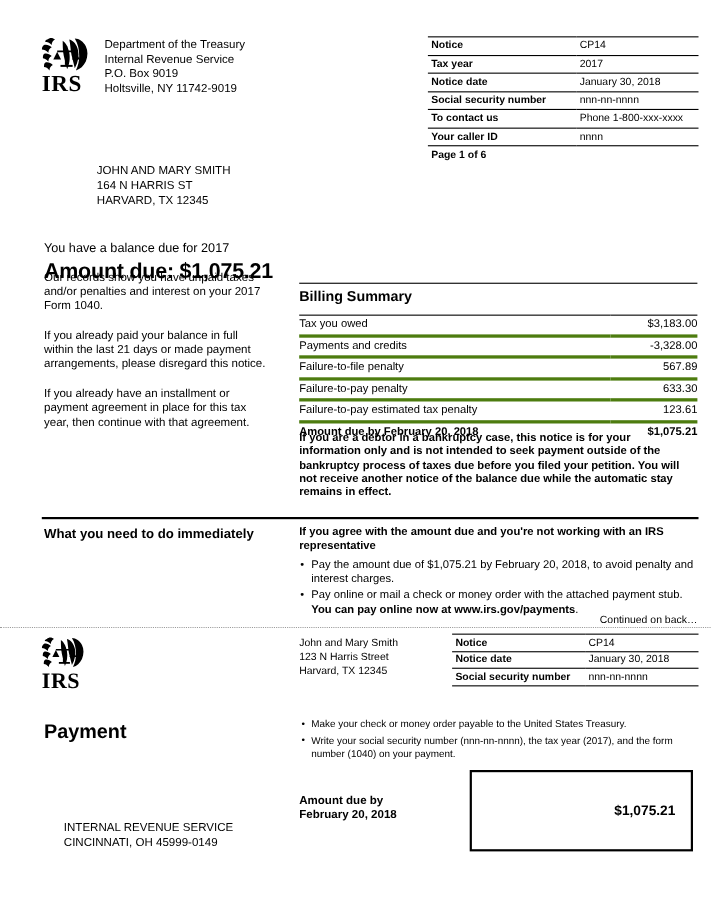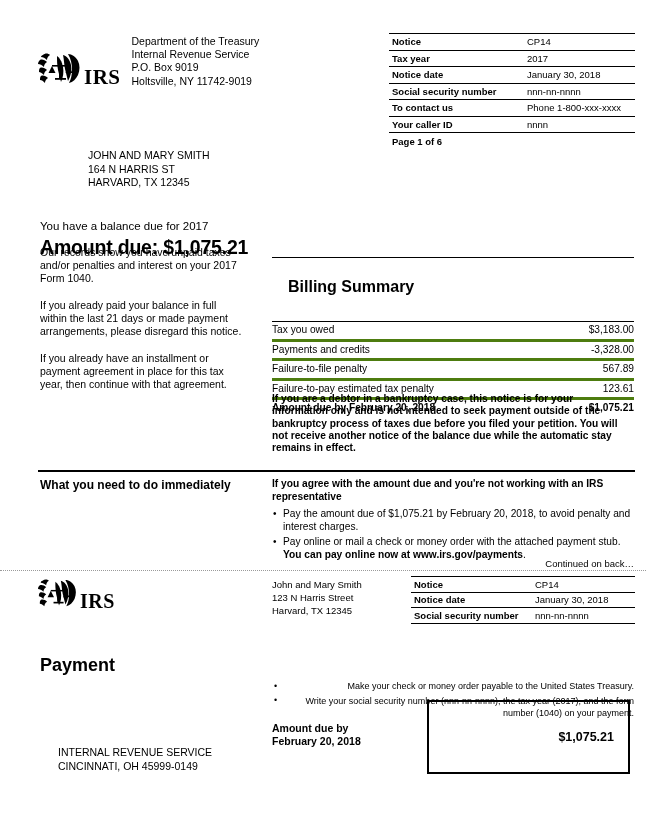--- a/index.html
+++ b/index.html
@@ -4,21 +4,21 @@
 <style>
   html,body{margin:0;padding:0;}
   body{
     width:646px;height:837px;background:#fff;
     font-family:"Liberation Sans",sans-serif;
     color:#000;overflow:hidden;position:relative;
   }
   .page{position:relative;width:646px;height:837px;}
 
   
-  .irs-logo{display:flex;flex-direction:row;align-items:flex-end;}
+  .irs-logo{display:flex;flex-direction:column;align-items:flex-start;}
   .irs-logo svg{display:block;}
   .irs-word{font-family:"Liberation Serif",serif;font-weight:700;letter-spacing:.5px;line-height:1;}
 
   
   .header{position:absolute;left:38px;top:33px;display:flex;gap:11px;}
   .header .irs-word{font-size:21px;margin-top:-3px;}
   .agency{font-size:10.5px;line-height:13.2px;padding-top:2px;white-space:nowrap;}
 
   
   .notice-table{position:absolute;left:389px;top:33px;width:246px;}
@@ -36,21 +36,21 @@
   .addressee{position:absolute;left:88px;top:149px;font-size:10.5px;line-height:13.5px;}
 
   
   .lead{position:absolute;left:40px;top:220px;font-size:11.5px;}
   .amount-due-big{position:absolute;left:40px;top:236px;font-size:19.5px;font-weight:700;letter-spacing:-.2px;}
   .body-copy{position:absolute;left:40px;top:246px;width:205px;font-size:10.5px;line-height:13.2px;}
   .body-copy p{margin:0 0 13.2px 0;}
 
   
   .billing{position:absolute;left:272px;top:257px;width:362px;}
-  .billing h2{font-size:16px;font-weight:700;margin:16px;padding:4px 0 9px 0;}
+  .billing h2{font-size:13px;font-weight:700;margin:0;padding:4px 0 9px 0;}
   .billing .toprule{border-top:1.6px solid #000;}
   .billing table{width:100%;border-collapse:collapse;}
   .billing td{font-size:10.2px;padding:2px 0 2.5px 0;border-bottom:3px solid #4d7c0f;line-height:12px;}
   .billing tr:first-child td{border-top:1.6px solid #000;}
   .billing td.amt{text-align:right;}
   .billing tr.total td{font-weight:700;border-top:1.6px solid #000;border-bottom:none;padding-top:2px;}
   .bankruptcy{position:absolute;left:272px;top:393px;width:352px;
     font-size:10.2px;font-weight:700;line-height:12.3px;}
 
   
@@ -74,21 +74,21 @@
   .stub-logo{position:absolute;left:38px;top:578px;}
   .stub-logo .irs-word{font-size:20px;margin-top:-2px;}
   .stub-addr{position:absolute;left:272px;top:578px;font-size:9.5px;line-height:13px;}
   .stub-table{position:absolute;left:411px;top:576px;width:224px;}
   .stub-table table{width:100%;border-collapse:collapse;}
   .stub-table td{font-size:9.5px;padding:1.5px 0 2px 3px;border-bottom:1px solid #000;line-height:11px;}
   .stub-table tr:first-child td{border-top:1.3px solid #000;}
   .stub-table td.k{font-weight:700;width:118px;}
   .stub-table tr.last td{border-bottom:1.3px solid #000;}
 
-  .stub-bullets{position:absolute;left:272px;top:680px;width:362px;font-size:9px;line-height:12.5px;text-align:right;}
+  .stub-bullets{position:absolute;left:272px;top:652px;width:362px;font-size:9px;line-height:12.5px;}
   .stub-bullets ul{margin:0;padding:0;list-style:none;}
   .stub-bullets li{position:relative;padding-left:11px;margin-bottom:2px;}
   .stub-bullets li:before{content:"\2022";position:absolute;left:2px;top:-.5px;font-size:9px;}
 
   .payment-title{position:absolute;left:40px;top:655px;font-size:18px;font-weight:700;}
   .irs-mail{position:absolute;left:58px;top:746px;font-size:10.5px;line-height:13.5px;}
 
   .amtbox-label{position:absolute;left:272px;top:722px;font-size:10.5px;font-weight:700;line-height:13px;}
   .amtbox{position:absolute;left:427px;top:700px;width:203px;height:74px;
     border:2.2px solid #000;box-sizing:border-box;}
@@ -187,20 +187,24 @@
       </tr>
       <tr>
         <td>Payments and credits</td>
         <td class="amt">-3,328.00</td>
       </tr>
       <tr>
         <td>Failure-to-file penalty</td>
         <td class="amt">567.89</td>
       </tr>
       <tr>
+        <td>Failure-to-pay penalty</td>
+        <td class="amt">633.30</td>
+      </tr>
+      <tr>
         <td>Failure-to-pay estimated tax penalty</td>
         <td class="amt">123.61</td>
       </tr>
       <tr class="total">
         <td>Amount due by February 20, 2018</td>
         <td class="amt">$1,075.21</td>
       </tr>
     </tbody>
       </table>
   </div>

